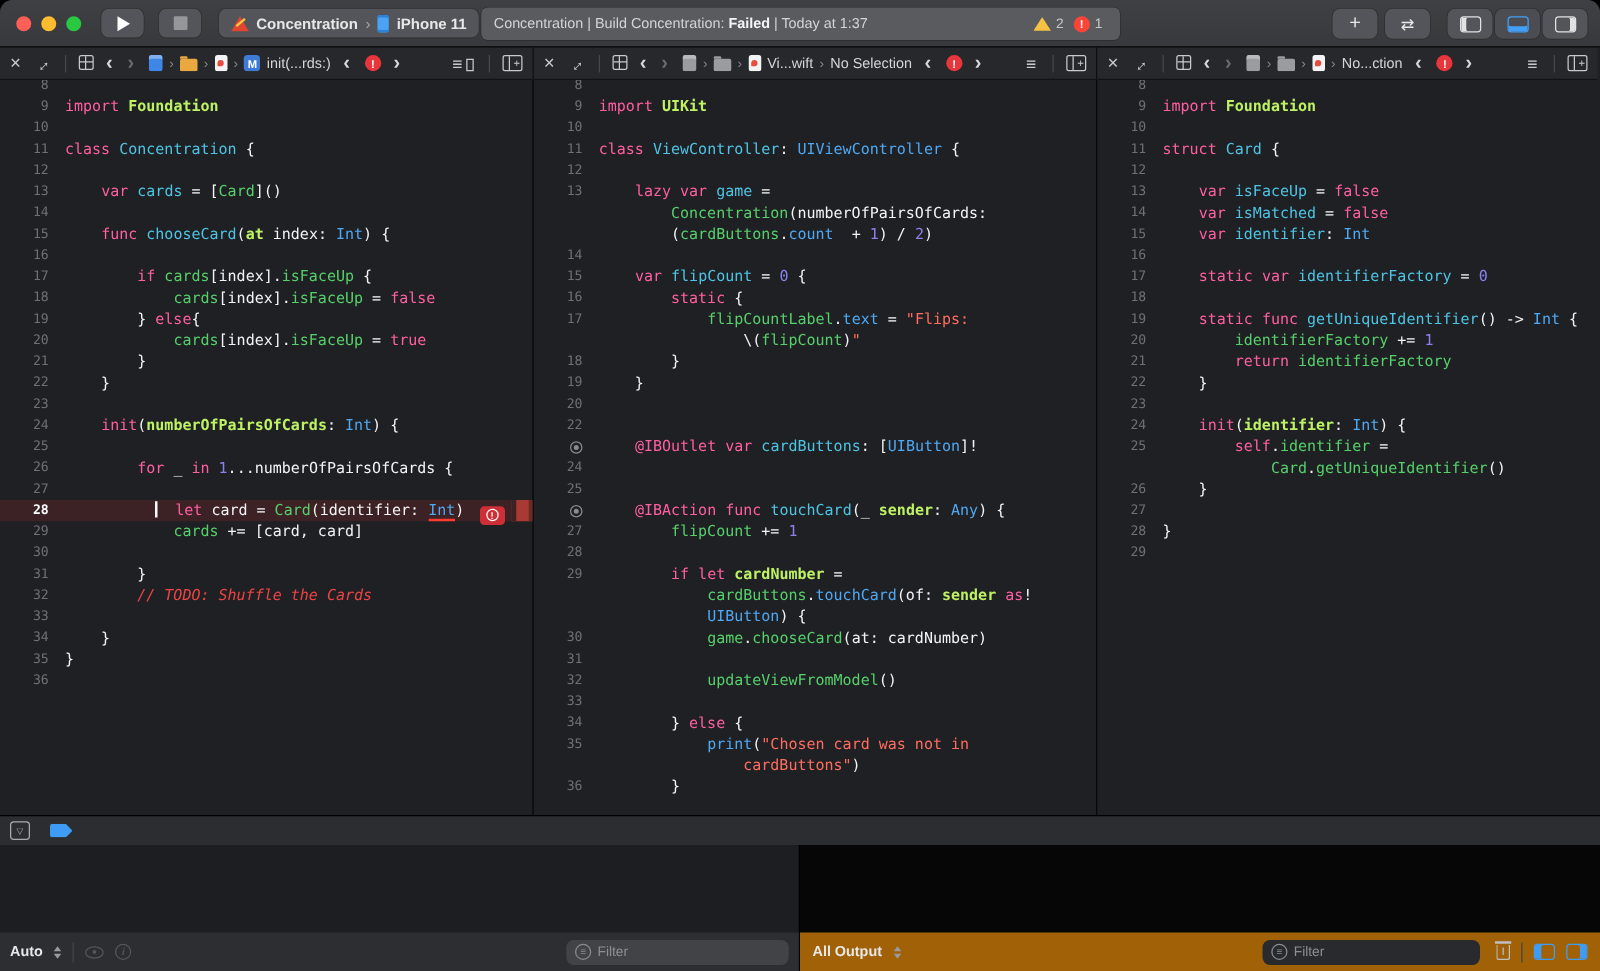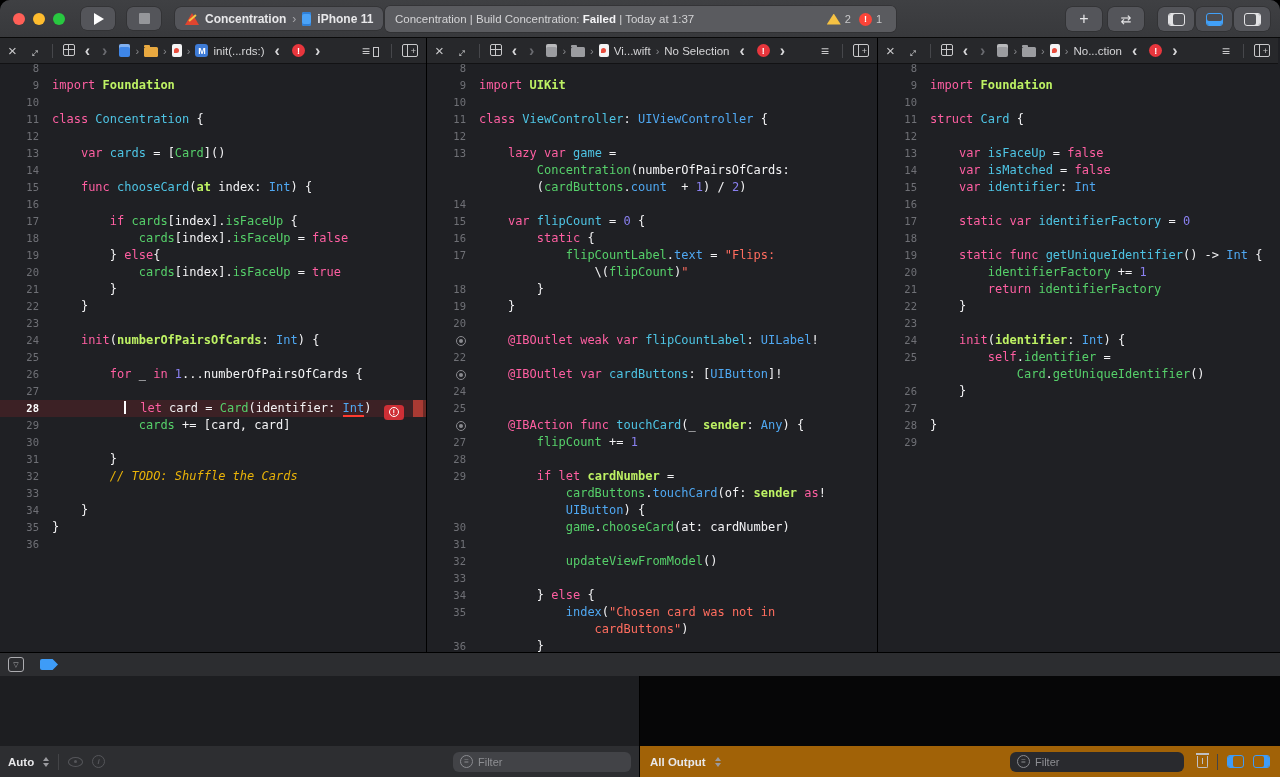--- a/index.html
+++ b/index.html
@@ -99,21 +99,21 @@
   
   .code-scroll { flex:1; overflow:hidden; }
   .code-rows { margin-top:-4px; font-family:"DejaVu Sans Mono","Liberation Mono",monospace; font-size:12px; }
   .code-row { display:flex; height:17px; line-height:17px; position:relative; }
   .gutter { flex:none; width:46px; display:flex; justify-content:flex-end; align-items:center;
     padding-right:7px; font-size:10.5px; color:#6F7076; }
   .code-text { white-space:pre; padding-left:6px; color:#F3F3F5; }
   .tok-k { color:#FF5FA2; } .tok-p { color:#F3F3F5; } .tok-pb { color:#bef264; font-weight:700; }
   .tok-g { color:#56D06A; } .tok-c { color:#4EC4E4; } .tok-b { color:#4FA8F2; }
   .tok-n { color:#8A80F0; } .tok-s { color:#FF6D5F; }
-  .tok-cm { color:#eab308; font-style:italic;text-align:center; }
+  .tok-cm { color:#ef4444; font-style:italic;text-align:center; }
   .tok-e { color:#4FA8F2; border-bottom:2px solid #FF3B30; }
   .err-row { background:#3C2125; }
   .err-row .gutter { color:#FFFFFF; font-weight:700; }
   .cursor { display:inline-block; width:1.5px; height:13px; background:#FCFCFE; vertical-align:-2px; }
   .err-badge { display:inline-flex; width:20px; height:15px; background:#CE2F36; border-radius:3.5px;
     align-items:center; justify-content:center; margin-left:5px; vertical-align:-3px; }
   .err-badge span { width:10px; height:10px; border:1px solid #fff; border-radius:50%; color:#fff;
     font-size:7.5px; font-weight:700; line-height:9px; text-align:center; display:block; }
   .err-edge { position:absolute; right:0; top:0; bottom:0; width:17px; background:#A93A33;
     box-shadow:inset 4px 0 0 #3C2125, inset -3px 0 0 #6B2A26; }
@@ -458,26 +458,20 @@
             </div>
             <div class="code-row">
               <span class="gutter">19</span>
               <span class="code-text"><span class="tok-p">    }</span></span>
             </div>
             <div class="code-row">
               <span class="gutter">20</span>
               <span class="code-text"></span>
             </div>
             <div class="code-row">
-              <span class="gutter">
-                <span class="well"></span>
-              </span>
-              <span class="code-text"><span class="tok-p">    </span><span class="tok-k">@IBOutlet</span><span class="tok-p"> </span><span class="tok-k">weak</span><span class="tok-p"> </span><span class="tok-k">var</span><span class="tok-p"> </span><span class="tok-c">flipCountLabel</span><span class="tok-p">: </span><span class="tok-b">UILabel</span><span class="tok-p">!</span></span>
-            </div>
-            <div class="code-row">
               <span class="gutter">22</span>
               <span class="code-text"></span>
             </div>
             <div class="code-row">
               <span class="gutter">
                 <span class="well"></span>
               </span>
               <span class="code-text"><span class="tok-p">    </span><span class="tok-k">@IBOutlet</span><span class="tok-p"> </span><span class="tok-k">var</span><span class="tok-p"> </span><span class="tok-c">cardButtons</span><span class="tok-p">: [</span><span class="tok-b">UIButton</span><span class="tok-p">]!</span></span>
             </div>
             <div class="code-row">
@@ -529,21 +523,21 @@
             <div class="code-row">
               <span class="gutter">33</span>
               <span class="code-text"></span>
             </div>
             <div class="code-row">
               <span class="gutter">34</span>
               <span class="code-text"><span class="tok-p">        } </span><span class="tok-k">else</span><span class="tok-p"> {</span></span>
             </div>
             <div class="code-row">
               <span class="gutter">35</span>
-              <span class="code-text"><span class="tok-p">            </span><span class="tok-b">index</span><span class="tok-p">(</span><span class="tok-s">"Chosen card was not in</span></span>
+              <span class="code-text"><span class="tok-p">            </span><span class="tok-b">print</span><span class="tok-p">(</span><span class="tok-s">"Chosen card was not in</span></span>
             </div>
             <div class="code-row">
               <span class="gutter"></span>
               <span class="code-text"><span class="tok-p">                </span><span class="tok-s">cardButtons"</span><span class="tok-p">)</span></span>
             </div>
             <div class="code-row">
               <span class="gutter">36</span>
               <span class="code-text"><span class="tok-p">        }</span></span>
             </div>
           </div>

